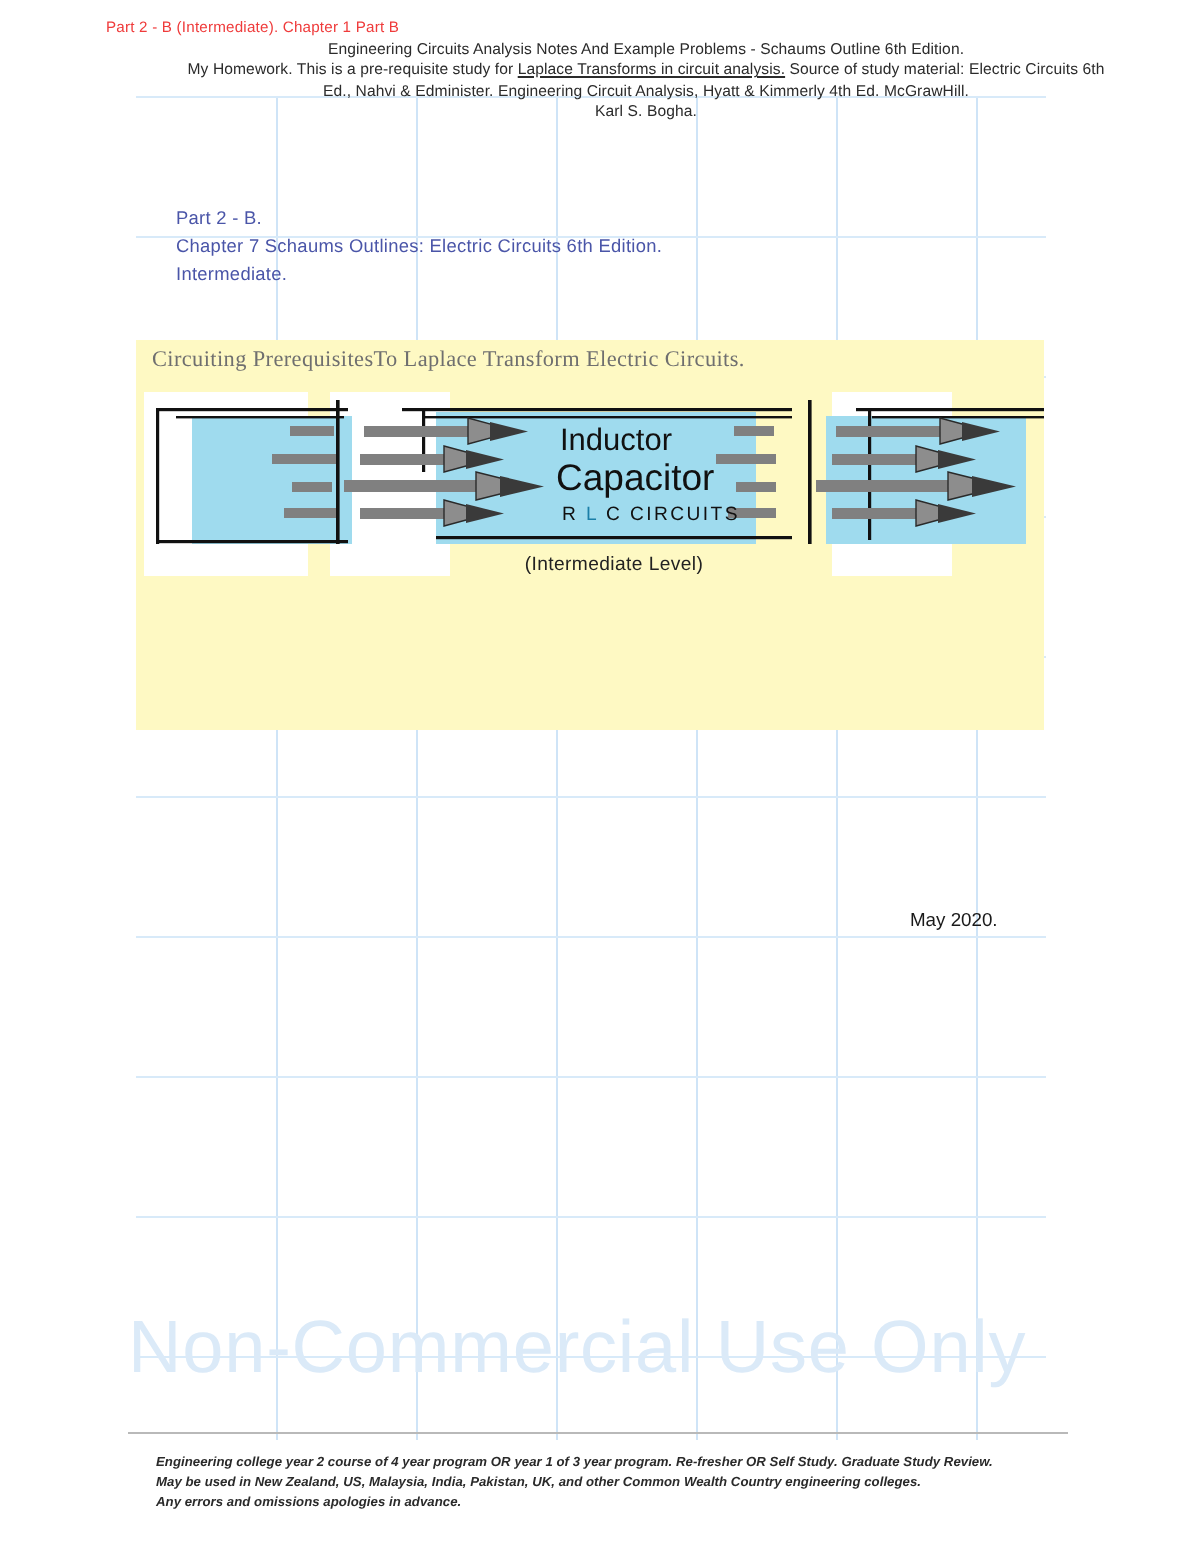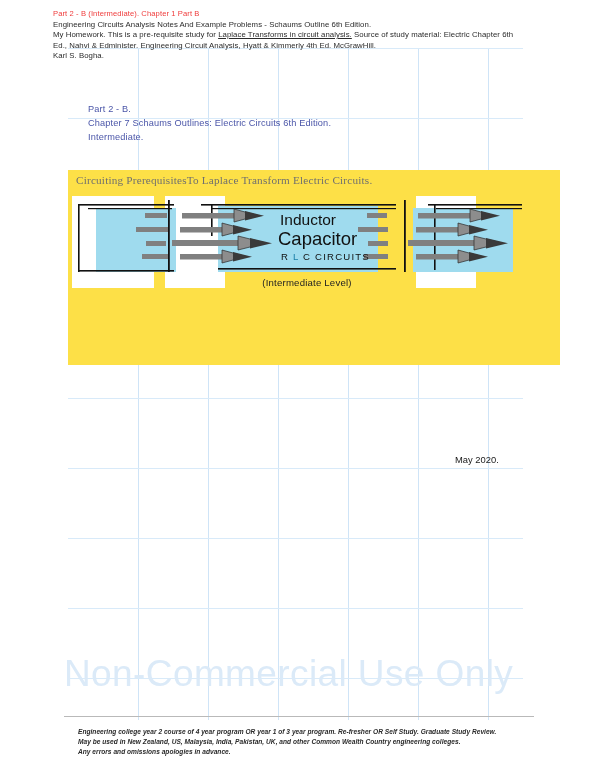--- a/index.html
+++ b/index.html
@@ -56,20 +56,21 @@
     font-size: 7.6px;
     line-height: 10.5px;
     letter-spacing: 0.1px;
     white-space: nowrap;
   }
   .hdr-line {
     color: #2b2b2b;
     font-size: 7.8px;
     line-height: 10.6px;
     letter-spacing: 0.05px;
+    text-align: center;
   }
   .hdr-u {
     text-decoration: underline;
     margin-top: 45px;
   }
 
   
   #part2-heading {
     position: absolute;
     left: 88px;
@@ -80,23 +81,23 @@
     line-height: 13.8px;
     letter-spacing: 0.15px;
     white-space: nowrap;
   }
 
   
   #banner {
     position: absolute;
     left: 68px;
     top: 170px;
-    width: 492px;
+    width: 454px;
     height: 195px;
-    background: #fde047;
+    background: #fef9c3;
     z-index: 4;
   }
   #banner-title {
     position: absolute;
     left: 8px;
     top: 4px;
     color: #6f6f6f;
     font-family: "Liberation Serif", serif;
     font-size: 11.2px;
     letter-spacing: 0.2px;
@@ -208,21 +209,21 @@
       <div class="gh" style="top: 350px;"></div>
       <div class="gh" style="top: 420px;"></div>
       <div class="gh" style="top: 490px;"></div>
       <div class="gh" style="top: 560px;"></div>
       <div class="gh" style="top: 630px;"></div>
     </div>
 
   <div id="header">
     <div class="hdr-red">Part 2 - B (Intermediate). Chapter 1 Part B</div>
     <div class="hdr-line">Engineering Circuits Analysis Notes And Example Problems - Schaums Outline 6th Edition.</div>
-    <div class="hdr-line"><span>My Homework. This is a pre-requisite study for </span><span class="hdr-u">Laplace Transforms in circuit analysis.</span><span> Source of study material: Electric Chapter 6th</span></div>
+    <div class="hdr-line"><span>My Homework. This is a pre-requisite study for </span><span class="hdr-u">Laplace Transforms in circuit analysis.</span><span> Source of study material: Electric Circuits 6th</span></div>
     <div class="hdr-line">Ed., Nahvi &amp; Edminister. Engineering Circuit Analysis, Hyatt &amp; Kimmerly 4th Ed. McGrawHill.</div>
     <div class="hdr-line">Karl S. Bogha.</div>
   </div>
 
   <div id="part2-heading">
     <div>Part 2 - B.</div>
     <div>Chapter 7 Schaums Outlines: Electric Circuits 6th Edition.</div>
     <div>Intermediate.</div>
   </div>
 

